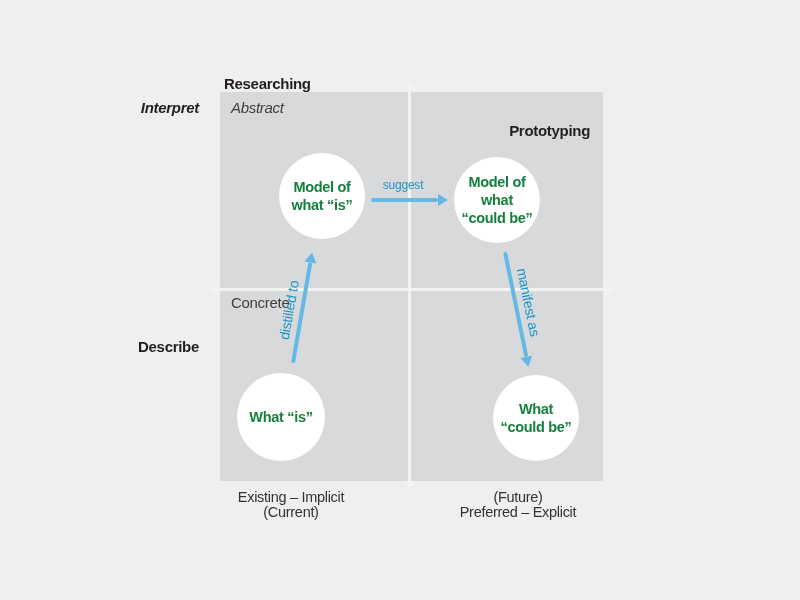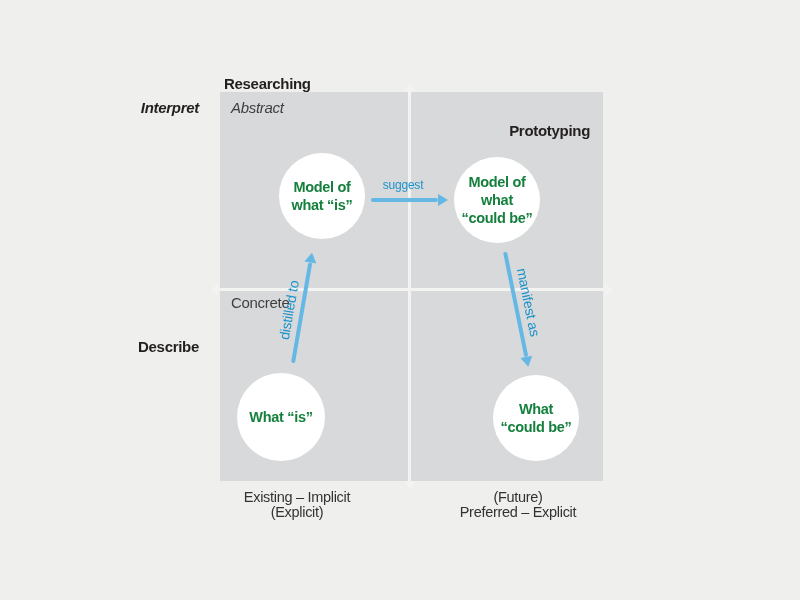--- a/index.html
+++ b/index.html
@@ -31,21 +31,21 @@
   .lbl-prototyping{right:202px;top:75px;margin-top:47px;}
   .lbl-interpret{right:593px;top:99px;font-style:italic;}
   .lbl-abstract{left:231px;top:99px;font-style:italic;}
   .lbl-describe{right:593px;top:294px;margin-top:44px;}
   .lbl-concrete{left:231px;top:294px;}
 
   .axis-caption{
     position:absolute;width:200px;text-align:center;
     font-size:14.5px;line-height:15px;letter-spacing:-0.3px;color:#333;
   }
-  .cap-left{left:197px;top:490px;text-align:center;}
+  .cap-left{left:191px;top:490px;text-align:center;}
   .cap-right{left:418px;top:490px;}
 
   .circle{
     position:absolute;background:#ffffff;border-radius:50%;
     display:flex;align-items:center;justify-content:center;
     text-align:center;font-weight:bold;font-size:14.5px;line-height:18px;
     letter-spacing:-0.3px;color:#15803d;white-space:pre-line;
   }
   .c-model-is{left:279px;top:153px;width:86px;height:86px;}
   .c-model-could{left:454px;top:157px;width:86px;height:86px;}
@@ -87,21 +87,21 @@
   <div class="lbl bold lbl-researching">Researching</div>
   <div class="lbl bold lbl-prototyping">Prototyping</div>
 
   <div class="lbl bold lbl-interpret">Interpret</div>
   <div class="lbl reg lbl-abstract">Abstract</div>
   <div class="lbl bold lbl-describe">Describe</div>
   <div class="lbl reg lbl-concrete">Concrete</div>
 
   <div class="axis-caption cap-left">
     <div>Existing – Implicit</div>
-    <div>(Explicit)</div>
+    <div>(Current)</div>
   </div>
   <div class="axis-caption cap-right">
     <div>(Future)</div>
     <div>Preferred – Explicit</div>
   </div>
 
   <div class="circle c-model-is">Model of
 what “is”</div>
   <div class="circle c-model-could">Model of
 what

